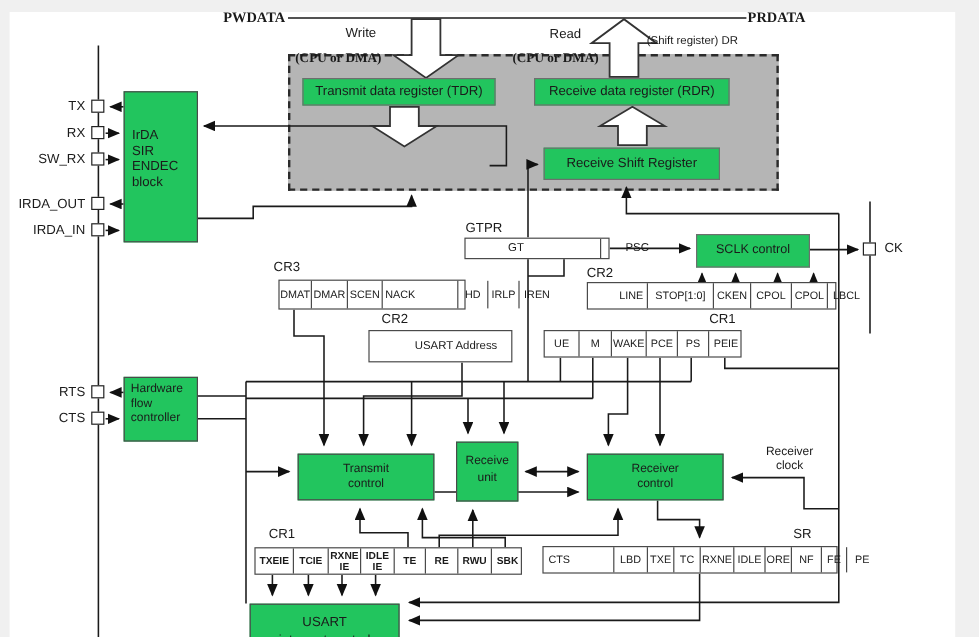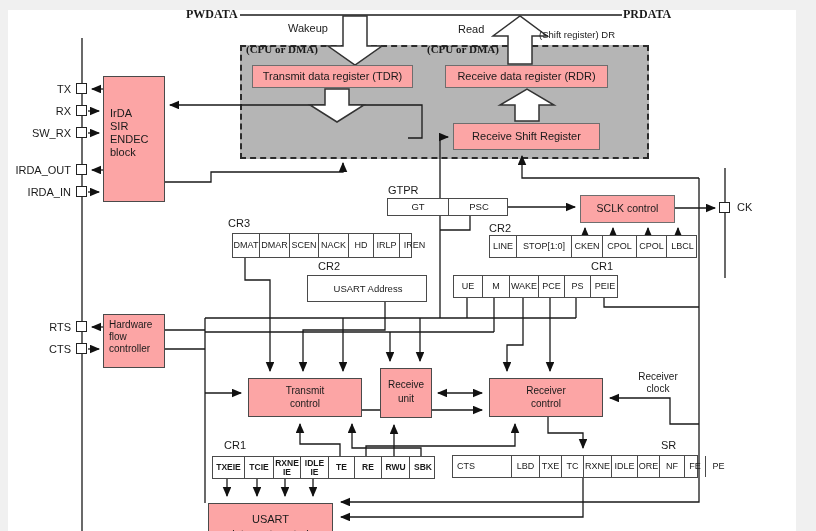--- a/index.html
+++ b/index.html
@@ -4,30 +4,30 @@
 <style>
   html,body{margin:0;padding:0;background:#e9e9e9;}
   .stage{position:relative;width:816px;height:531px;background:#f0f0f0;overflow:hidden;
          font-family:"Liberation Sans",sans-serif;color:#1a1a1a;}
   .sheet{position:absolute;left:8px;top:10px;width:788px;height:521px;background:#ffffff;}
   .lbl{position:absolute;font-size:11px;white-space:nowrap;}
   .serifb{font-family:"Liberation Serif",serif;font-weight:bold;font-size:12px;}
   .small{font-size:9.5px;}
   .pinlbl{position:absolute;left:4px;width:67px;text-align:right;font-size:11px;line-height:14px;}
   .pinsq{position:absolute;width:11px;height:11px;background:#fff;border:1.3px solid #222;box-sizing:border-box;}
-  .box{position:absolute;background:#fca5a5;border:1.5px solid #4a4a4a;box-sizing:border-box;}
+  .box{position:absolute;background:#22c55e;border:1.5px solid #4a4a4a;box-sizing:border-box;}
   .gbox{border-color:#6e6e6e;border-width:1.6px;text-align:center;}
   .ctr{text-align:center;}
   .grayzone{position:absolute;left:240px;top:45px;width:409px;height:114px;
             background:#b5b5b5;border:2px dashed #2b2b2b;box-sizing:border-box;}
   .reg{position:absolute;display:flex;background:#fff;border:1.4px solid #4a4a4a;box-sizing:border-box;}
   .cell{flex:none;display:flex;align-items:center;justify-content:center;text-align:center;
         line-height:1.05;box-sizing:border-box;overflow:hidden;}
   .cell + .cell{border-left:1.3px solid #4a4a4a;}
-  .f9{font-size:9px;}.f85{font-size:8.5px;}.f95{font-size:9.5px;}
+  .f9{font-size:9px;}.f85{font-size:8.5px;}.f95{font-size:9.5px;padding-left:12px;}
   svg{position:absolute;left:0;top:0;}
 </style>
 </head>
 <body>
 
 <div class="stage">
   <div class="sheet"></div>
 
   <div class="grayzone"></div>
 
@@ -97,21 +97,21 @@
     <g fill="#ffffff" stroke="#333" stroke-width="1.5">
       <polygon points="343,16 343,46 328,46 355,65 382,46 367,46 367,16"></polygon>
       <polygon points="325,89 325,105 310,105 337,122 364,105 349,105 349,89"></polygon>
       <polygon points="508,64 508,36 493,36 520,16 547,36 532,36 532,64"></polygon>
       <polygon points="515,121 515,105 500,105 527,89 554,105 539,105 539,121"></polygon>
     </g>
   </svg>
 
   <div class="lbl serifb" style="left:186px;top:7px;">PWDATA</div>
   <div class="lbl serifb" style="left:623px;top:7px;">PRDATA</div>
-  <div class="lbl" style="left:288px;top:22px;">Wakeup</div>
+  <div class="lbl" style="left:288px;top:22px;">Write</div>
   <div class="lbl" style="left:458px;top:23px;">Read</div>
   <div class="lbl small" style="left:539px;top:29px;">(Shift register) DR</div>
   <div class="lbl serifb" style="left:246px;top:43px;font-size:11px;">(CPU or DMA)</div>
   <div class="lbl serifb" style="left:427px;top:43px;font-size:11px;">(CPU or DMA)</div>
 
   <div class="pinlbl" style="top:82px;">TX</div>
   <div class="pinlbl" style="top:104px;">RX</div>
   <div class="pinlbl" style="top:126px;">SW_RX</div>
   <div class="pinlbl" style="top:163px;">IRDA_OUT</div>
   <div class="pinlbl" style="top:185px;">IRDA_IN</div>
@@ -171,39 +171,39 @@
   <div class="lbl" style="left:388px;top:184px;">GTPR</div>
   <div class="lbl" style="left:228px;top:217px;">CR3</div>
   <div class="lbl" style="left:318px;top:260px;">CR2</div>
   <div class="lbl" style="left:489px;top:222px;">CR2</div>
   <div class="lbl" style="left:591px;top:260px;">CR1</div>
   <div class="lbl" style="left:224px;top:439px;">CR1</div>
   <div class="lbl" style="left:661px;top:439px;">SR</div>
 
   <div class="reg f95" style="left:387px;top:198px;width:121px;height:18px;">
     <div class="cell" style="width:60px;">GT</div>
-    <div class="cell" style="width:61px;">PSC</div>
-  </div>
-
-  <div class="reg f9" style="left:232px;top:233px;width:180px;height:25px;">
+    <div class="cell" style="width:61px;margin-left:40px;">PSC</div>
+  </div>
+
+  <div class="reg f9" style="left:232px;top:233px;width:156px;height:25px;">
     <div class="cell" style="width:26px;">DMAT</div>
     <div class="cell" style="width:30px;">DMAR</div>
     <div class="cell" style="width:29px;text-align:center;">SCEN</div>
     <div class="cell" style="width:30px;">NACK</div>
-    <div class="cell" style="width:25px;">HD</div>
+    <div class="cell" style="width:25px;margin-left:33px;">HD</div>
     <div class="cell" style="width:26px;">IRLP</div>
     <div class="cell" style="width:30px;">IREN</div>
   </div>
 
   <div class="reg f95" style="left:307px;top:275px;width:120px;height:27px;">
     <div class="cell" style="width:120px;">USART Address</div>
   </div>
 
   <div class="reg f9" style="left:489px;top:235px;width:208px;height:23px;">
-    <div class="cell" style="width:26px;">LINE</div>
+    <div class="cell" style="width:26px;margin-left:23px;">LINE</div>
     <div class="cell" style="width:55px;">STOP[1:0]</div>
     <div class="cell" style="width:31px;">CKEN</div>
     <div class="cell" style="width:34px;">CPOL</div>
     <div class="cell" style="width:30px;">CPOL</div>
     <div class="cell" style="width:32px;">LBCL</div>
   </div>
 
   <div class="reg f9" style="left:453px;top:275px;width:165px;height:23px;">
     <div class="cell" style="width:28px;">UE</div>
     <div class="cell" style="width:27px;">M</div>

